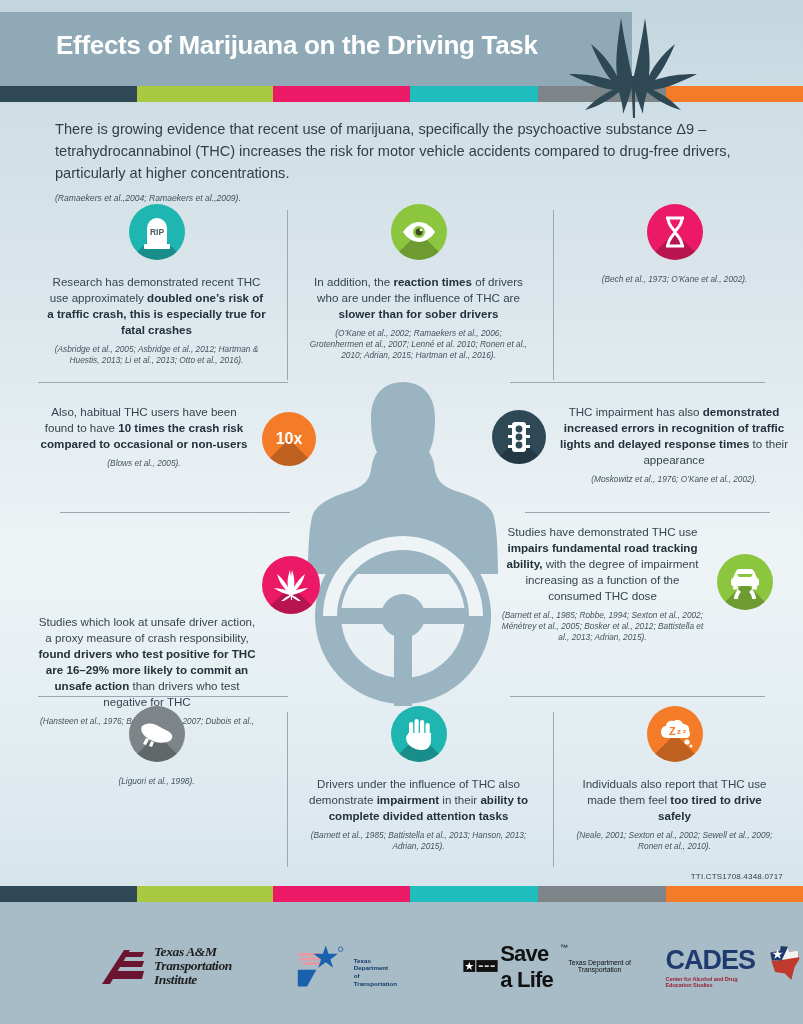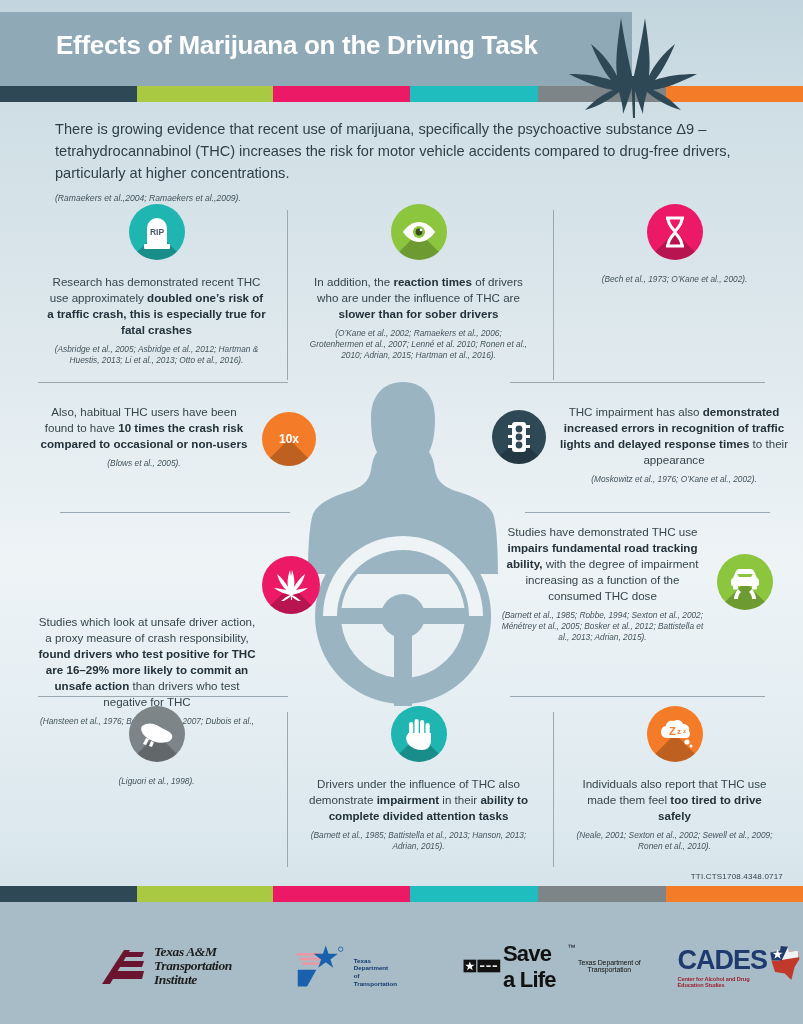--- a/index.html
+++ b/index.html
@@ -103,21 +103,21 @@
     background: #a7bcc7;
   }
   .logos {
     position: absolute; left: 0; top: 24px; width: 803px; height: 80px;
     display: flex; align-items: center;
   }
   .logo { position: relative; display: flex; align-items: center; }
   .logo-tti { margin-left: 100px; font-family: Liberation Serif, serif; }
   .logo-txdot { margin-left: 62px; }
   .logo-sal { margin-left: 60px; }
-  .logo-cades { margin-left: 34px; }
+  .logo-cades { margin-left: 34px; gap: 12px; }
 
   .tti-text { font-size: 13.5px; font-weight: bold; line-height: 1.02; color: #1d1d1d; font-style: italic; letter-spacing: -0.4px; }
   .txdot-text { font-size: 6.2px; font-weight: bold; line-height: 1.25; color: #123a6d; }
   .sal-text { font-size: 22px; font-weight: bold; color: #111; letter-spacing: -0.8px; }
   .sal-sub { font-size: 7px; color: #111; letter-spacing: -0.1px; text-align: center; }
   .cades-text { font-size: 27px; font-weight: bold; color: #1f3a6e; letter-spacing: -1px; }
   .cades-sub { font-size: 5.6px; font-weight: bold; color: #9c2030; letter-spacing: -0.1px; }
 </style>
 </head>
 <body>
@@ -221,21 +221,21 @@
 
   <div style="position:absolute; left:0; top:398px; width:803px; height:110px;">
 
     <div style="position:absolute; left:38px; top:6px; width:290px; display:flex; align-items:flex-start;">
       <div class="cell-text" style="width:212px;">
         <div class="stmt"><span>Also, habitual THC users have been found to have </span><b>10 times the crash risk compared to occasional or non-users</b></div>
         <div class="cite">(Blows et al., 2005).</div>
       </div>
       <div class="ic" style="width:54px;height:54px;background:#f47c28;margin-left:12px;margin-top:8px;flex:0 0 auto;">
         <div class="shadow"></div>
-        <span class="glyph" style="font-size:12px;">10x</span>
+        <span class="glyph" style="font-size:16px;">10x</span>
       </div>
     </div>
 
     <div style="position:absolute; left:490px; top:6px; width:300px; display:flex; align-items:flex-start;">
       <div class="ic" style="width:54px;height:54px;background:#2e4855;margin-right:12px;margin-top:6px;flex:0 0 auto;">
         <div class="shadow"></div>
         <svg width="22" height="34" viewBox="0 0 22 34">
             <g fill="#fff">
               <rect x="4" y="2" width="14" height="30" rx="3"></rect>
               <rect x="0" y="5" width="4" height="3"></rect>

